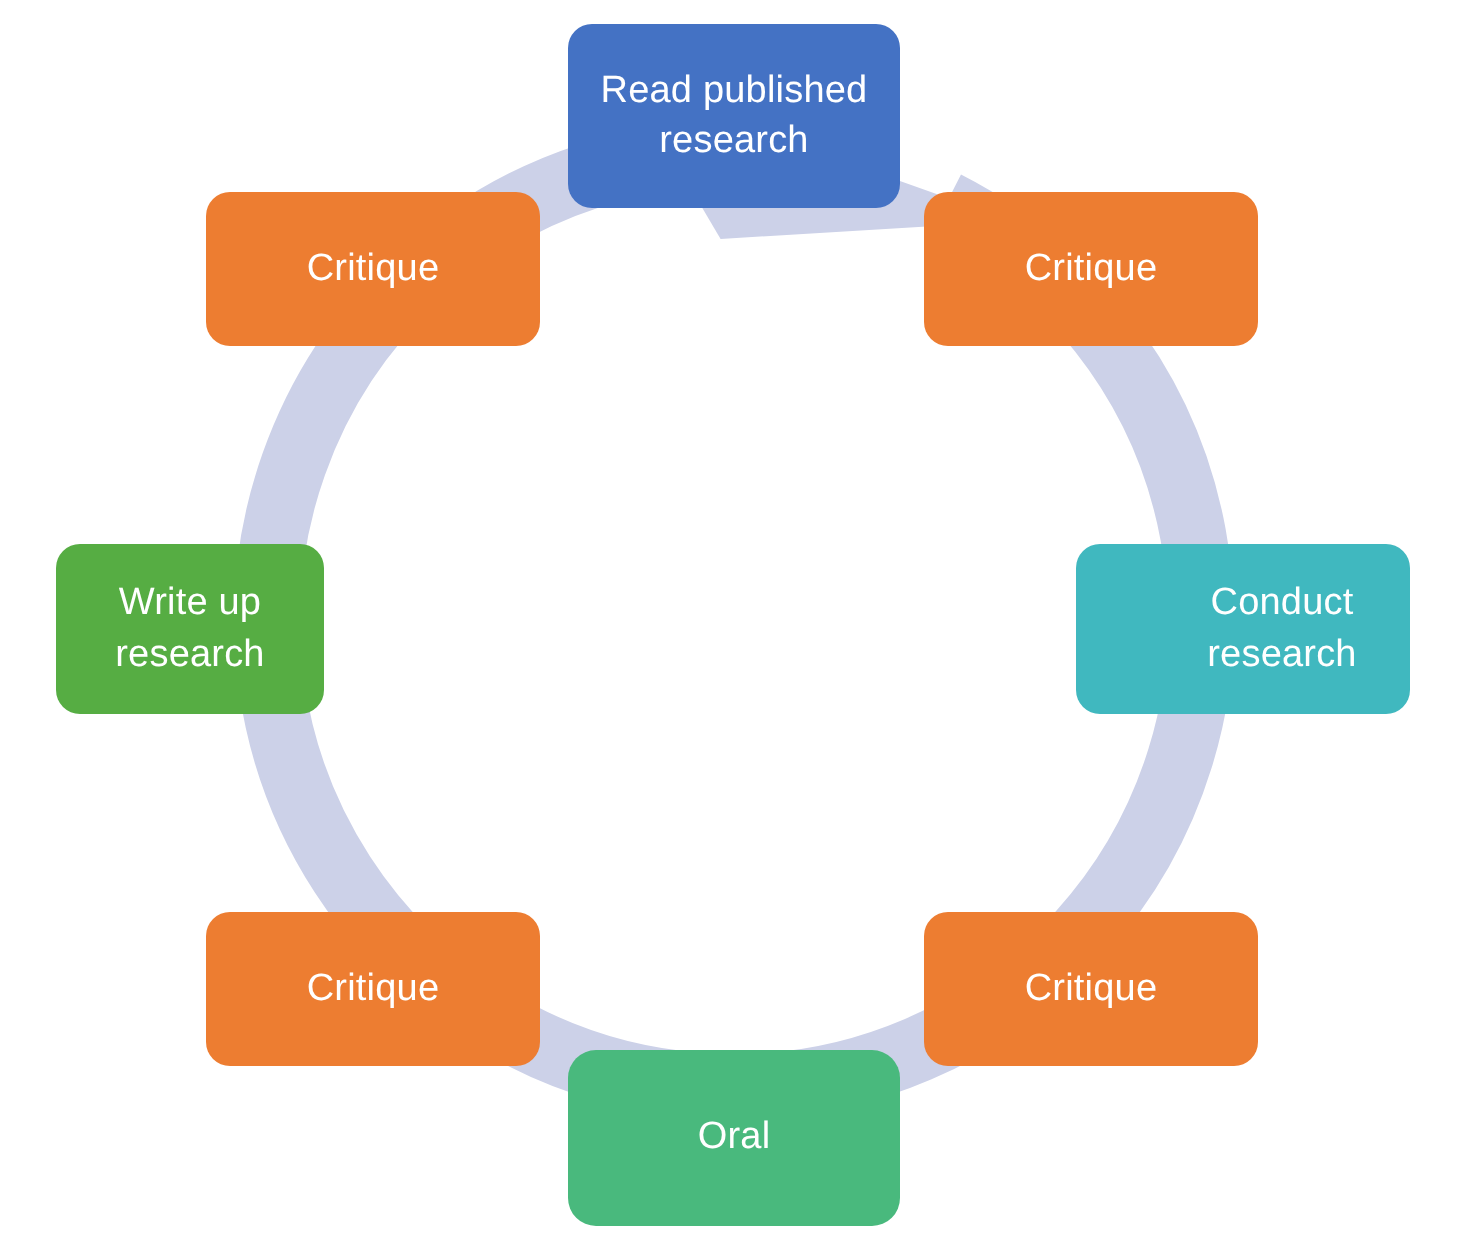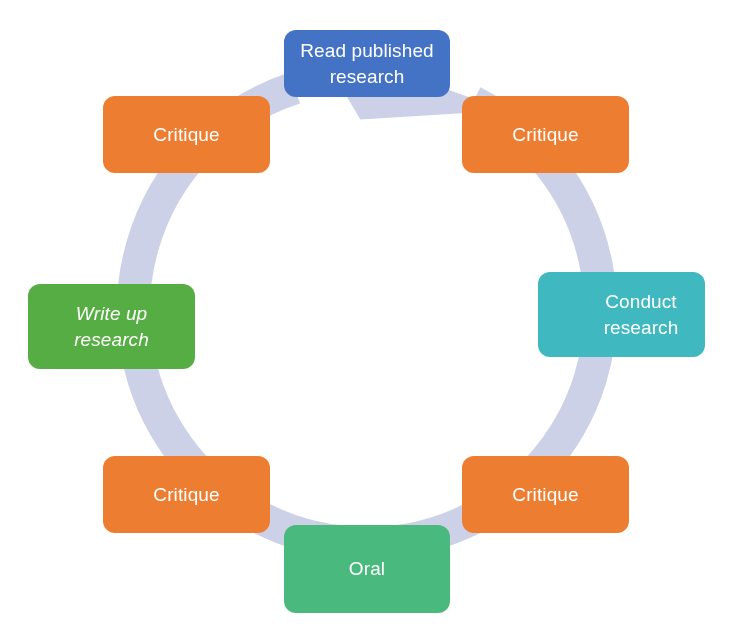--- a/index.html
+++ b/index.html
@@ -37,39 +37,39 @@
     letter-spacing: 0.1px;
     box-sizing: border-box;
     padding: 4px 8px;
     z-index: 5;
   }
   .node span {
     display: block;
   }
   
   #node-read-published-research {
-    left: 284px; top: 30px; width: 166px; height: 67px;
+    left: 284px; top: 12px; width: 166px; height: 92px;
   }
   #node-critique-top-right {
     left: 462px; top: 96px; width: 167px; height: 77px;
   }
   #node-conduct-research {
     left: 538px; top: 272px; width: 167px; height: 85px;
   }
   #node-critique-bottom-right {
     left: 462px; top: 456px; width: 167px; height: 77px;
   }
   #node-oral-presentation {
-    left: 284px; top: 525px; width: 166px; height: 88px;
+    left: 284px; top: 525px; width: 166px; height: 88px; border-radius: 14px;
   }
   #node-critique-bottom-left {
     left: 103px; top: 456px; width: 167px; height: 77px;
   }
   #node-write-up-research {
-    left: 28px; top: 284px; width: 167px; height: 85px; font-style: italic;
+    left: 28px; top: 272px; width: 134px; height: 85px;
   }
   #node-critique-top-left {
     left: 103px; top: 96px; width: 167px; height: 77px;
   }
 </style>
 </head>
 <body>
 
 <div id="canvas" style="background: rgb(255, 255, 255);">
 

